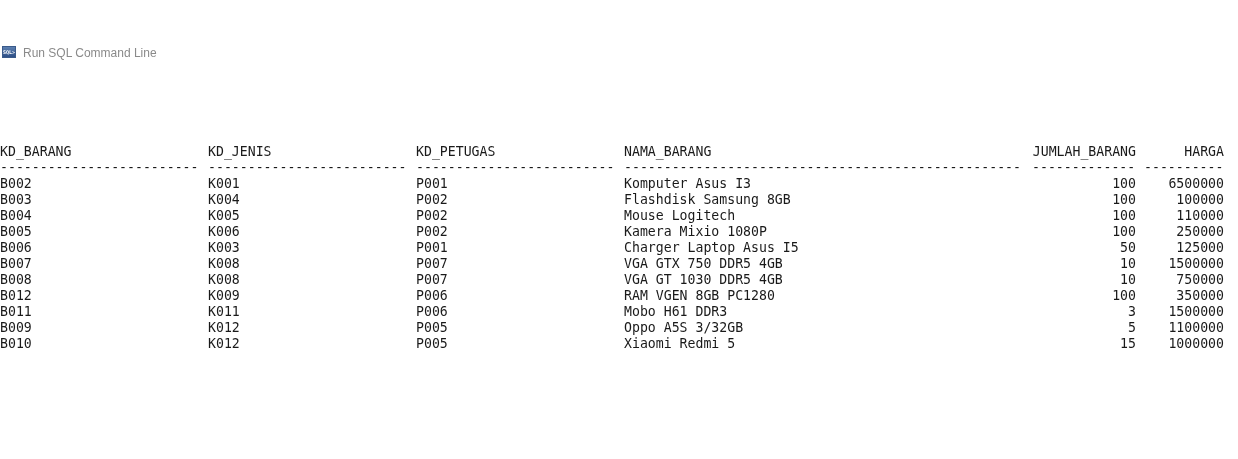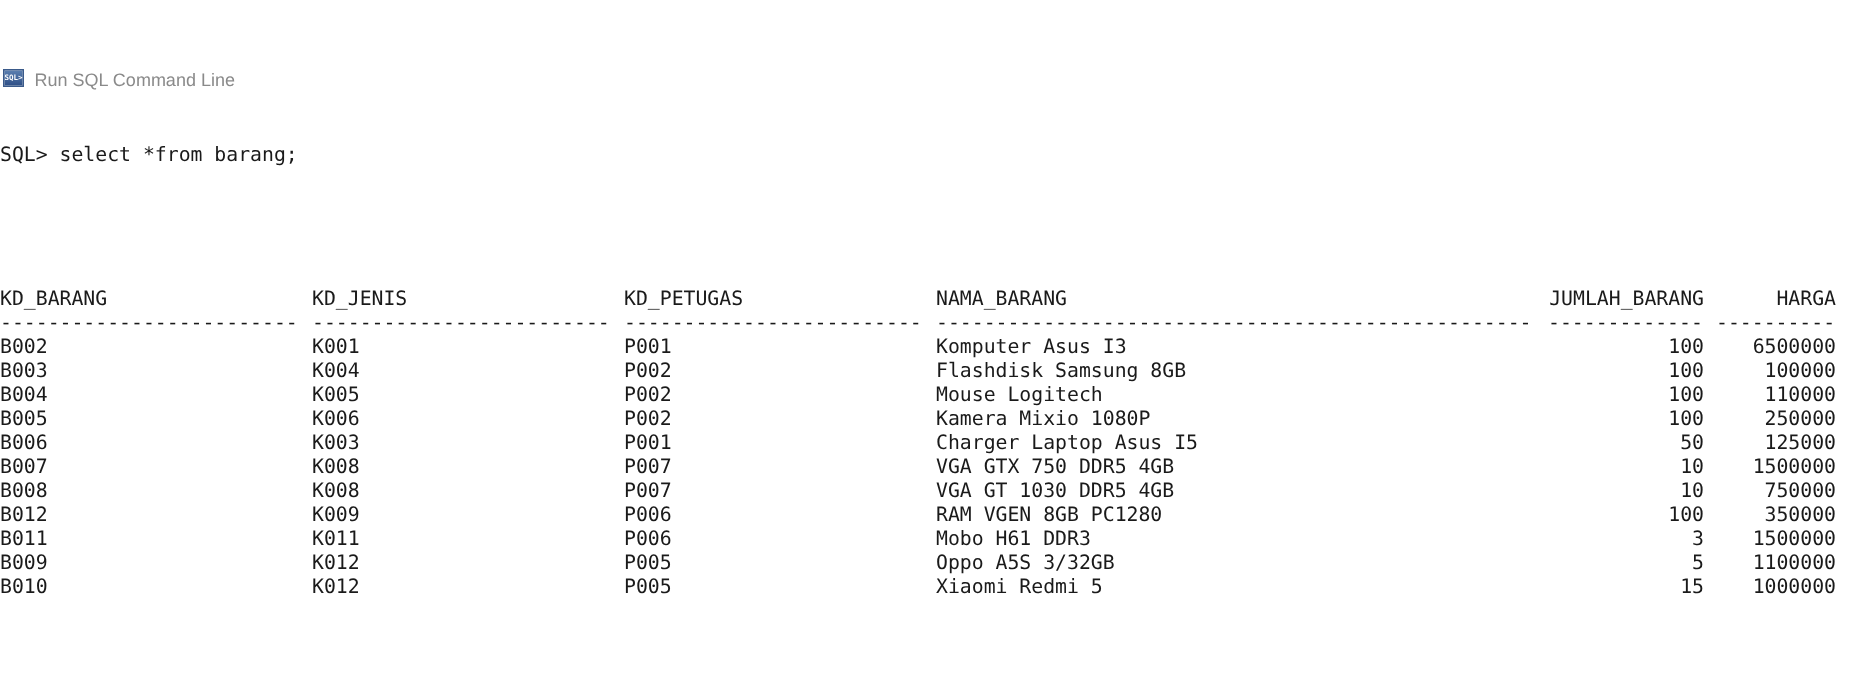--- a/index.html
+++ b/index.html
@@ -27,21 +27,20 @@
 </head>
 <body>
 
 <div class="titlebar">
   <div class="app-icon">SQL&gt;</div>
   <span>Run SQL Command Line</span>
 </div>
 
 <div class="console" id="console">
   <div class="line" style="top:-6px"></div>
-  <div class="line" style="top:-6px">SQL&gt; select *from barang;</div>
   <div class="line" style="top:-6px"></div>
   <div id="table" style="position:relative; top:-6px;"><div class="line"><span class="cell" style="left: 0px;">KD_BARANG</span><span class="cell" style="left: 208px;">KD_JENIS</span><span class="cell" style="left: 416px;">KD_PETUGAS</span><span class="cell" style="left: 624px;">NAMA_BARANG</span><span class="cell r" style="right: 102px;">JUMLAH_BARANG</span><span class="cell r" style="right: 14px;">HARGA</span></div><div class="line"><span class="cell" style="left: 0px; width: 200px; overflow: hidden;">-------------------------</span><span class="cell" style="left: 208px; width: 200px; overflow: hidden;">-------------------------</span><span class="cell" style="left: 416px; width: 200px; overflow: hidden;">-------------------------</span><span class="cell" style="left: 624px; width: 400px; overflow: hidden;">--------------------------------------------------</span><span class="cell" style="left: 1032px; width: 104px; overflow: hidden;">-------------</span><span class="cell" style="left: 1144px; width: 80px; overflow: hidden;">----------</span></div><div class="line"><span class="cell" style="left: 0px;">B002</span><span class="cell" style="left: 208px;">K001</span><span class="cell" style="left: 416px;">P001</span><span class="cell" style="left: 624px;">Komputer Asus I3</span><span class="cell r" style="right: 102px;">100</span><span class="cell r" style="right: 14px;">6500000</span></div><div class="line"><span class="cell" style="left: 0px;">B003</span><span class="cell" style="left: 208px;">K004</span><span class="cell" style="left: 416px;">P002</span><span class="cell" style="left: 624px;">Flashdisk Samsung 8GB</span><span class="cell r" style="right: 102px;">100</span><span class="cell r" style="right: 14px;">100000</span></div><div class="line"><span class="cell" style="left: 0px;">B004</span><span class="cell" style="left: 208px;">K005</span><span class="cell" style="left: 416px;">P002</span><span class="cell" style="left: 624px;">Mouse Logitech</span><span class="cell r" style="right: 102px;">100</span><span class="cell r" style="right: 14px;">110000</span></div><div class="line"><span class="cell" style="left: 0px;">B005</span><span class="cell" style="left: 208px;">K006</span><span class="cell" style="left: 416px;">P002</span><span class="cell" style="left: 624px;">Kamera Mixio 1080P</span><span class="cell r" style="right: 102px;">100</span><span class="cell r" style="right: 14px;">250000</span></div><div class="line"><span class="cell" style="left: 0px;">B006</span><span class="cell" style="left: 208px;">K003</span><span class="cell" style="left: 416px;">P001</span><span class="cell" style="left: 624px;">Charger Laptop Asus I5</span><span class="cell r" style="right: 102px;">50</span><span class="cell r" style="right: 14px;">125000</span></div><div class="line"><span class="cell" style="left: 0px;">B007</span><span class="cell" style="left: 208px;">K008</span><span class="cell" style="left: 416px;">P007</span><span class="cell" style="left: 624px;">VGA GTX 750 DDR5 4GB</span><span class="cell r" style="right: 102px;">10</span><span class="cell r" style="right: 14px;">1500000</span></div><div class="line"><span class="cell" style="left: 0px;">B008</span><span class="cell" style="left: 208px;">K008</span><span class="cell" style="left: 416px;">P007</span><span class="cell" style="left: 624px;">VGA GT 1030 DDR5 4GB</span><span class="cell r" style="right: 102px;">10</span><span class="cell r" style="right: 14px;">750000</span></div><div class="line"><span class="cell" style="left: 0px;">B012</span><span class="cell" style="left: 208px;">K009</span><span class="cell" style="left: 416px;">P006</span><span class="cell" style="left: 624px;">RAM VGEN 8GB PC1280</span><span class="cell r" style="right: 102px;">100</span><span class="cell r" style="right: 14px;">350000</span></div><div class="line"><span class="cell" style="left: 0px;">B011</span><span class="cell" style="left: 208px;">K011</span><span class="cell" style="left: 416px;">P006</span><span class="cell" style="left: 624px;">Mobo H61 DDR3</span><span class="cell r" style="right: 102px;">3</span><span class="cell r" style="right: 14px;">1500000</span></div><div class="line"><span class="cell" style="left: 0px;">B009</span><span class="cell" style="left: 208px;">K012</span><span class="cell" style="left: 416px;">P005</span><span class="cell" style="left: 624px;">Oppo A5S 3/32GB</span><span class="cell r" style="right: 102px;">5</span><span class="cell r" style="right: 14px;">1100000</span></div><div class="line"><span class="cell" style="left: 0px;">B010</span><span class="cell" style="left: 208px;">K012</span><span class="cell" style="left: 416px;">P005</span><span class="cell" style="left: 624px;">Xiaomi Redmi 5</span><span class="cell r" style="right: 102px;">15</span><span class="cell r" style="right: 14px;">1000000</span></div></div>
   
   
   
   
   
   
   
   

